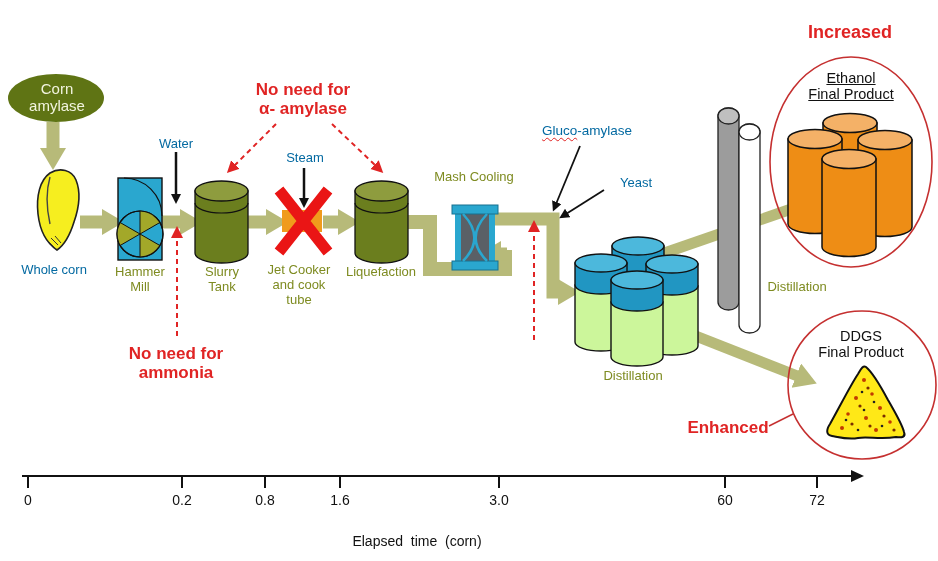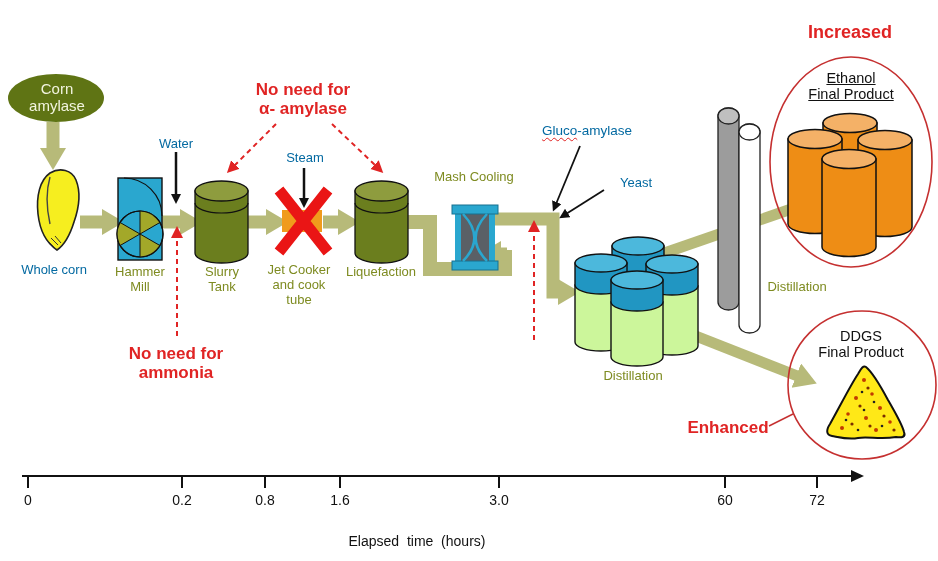--- a/index.html
+++ b/index.html
@@ -265,15 +265,15 @@
       <div class="tick-label" style="left: 248px;">0.8</div>
       <div class="tick-mark" style="left: 339px;"></div>
       <div class="tick-label" style="left: 323px;">1.6</div>
       <div class="tick-mark" style="left: 498px;"></div>
       <div class="tick-label" style="left: 482px;">3.0</div>
       <div class="tick-mark" style="left: 724px;"></div>
       <div class="tick-label" style="left: 708px;">60</div>
       <div class="tick-mark" style="left: 816px;"></div>
       <div class="tick-label" style="left: 800px;">72</div>
     </div>
-<div id="axis-label">Elapsed  time  (hours)</div>
+<div id="axis-label">Elapsed  time  (corn)</div>
 
 </div>
 
 </body></html>

